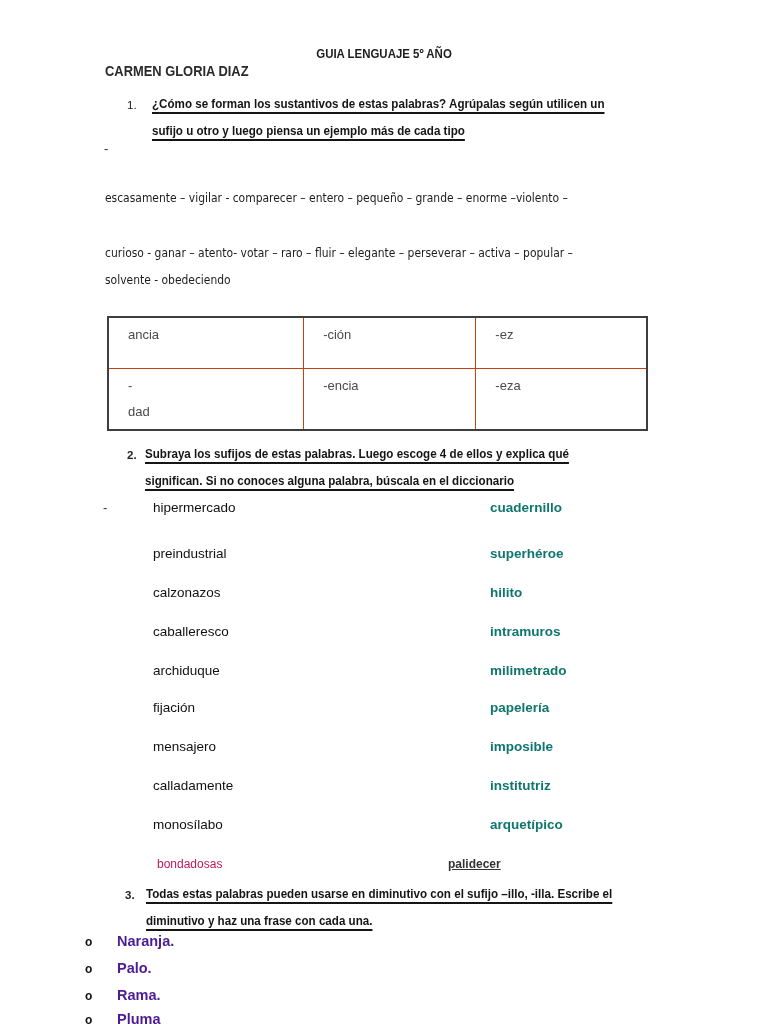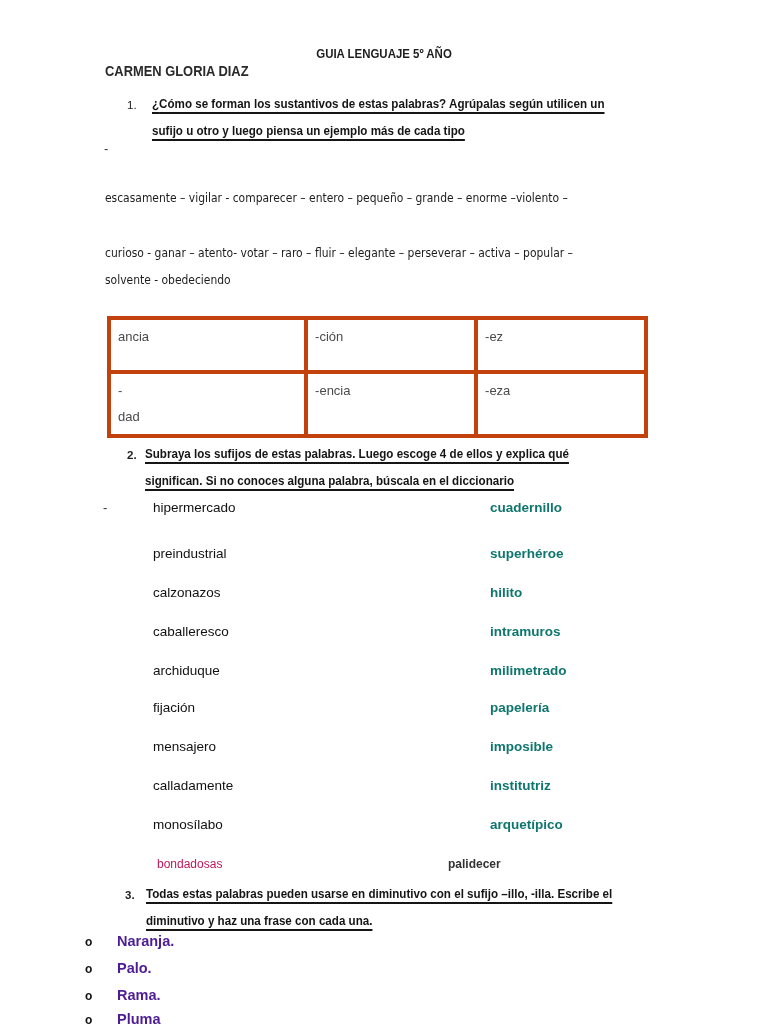--- a/index.html
+++ b/index.html
@@ -24,21 +24,21 @@
   .stray-dash{position:absolute;font-size:13px;color:#333;}
 
   .wordline{position:absolute;left:105px;font-family:"DejaVu Sans",sans-serif;
     font-size:12.5px;color:#1c1c1c;}
 
   table.suffix{
     position:absolute;left:107px;top:316px;border-collapse:collapse;table-layout:fixed;
     font-size:13px;color:#4a4a4a;
   }
   table.suffix{border:2px solid #3e3e3e;}
-  table.suffix td{border:4px solid #c2410c;vertical-align:top;padding:4px 7px;line-height:26px;}
+  table.suffix td{border:1px solid #c2410c;vertical-align:top;padding:4px 19px;line-height:26px;}
   td.c1{width:195px;}
   td.c2{width:165px;}
   td.c3{width:166px;}
   tr.r1 td{height:42px;}
   tr.r2 td{height:45px;}
   td.indent{padding-left:19px;}
 
   .pair-row{position:absolute;left:0;width:768px;height:20px;}
   .pair-row .pw-left{position:absolute;left:153px;font-size:13.5px;font-weight:normal;color:#111;}
   .pair-row .pw-right{position:absolute;left:490px;font-size:13.5px;font-weight:bold;color:#0f766e;}
@@ -46,21 +46,21 @@
   .pair-row:nth-of-type(2){top:546px;}
   .pair-row:nth-of-type(3){top:585px;}
   .pair-row:nth-of-type(4){top:624px;}
   .pair-row:nth-of-type(5){top:663px;}
   .pair-row:nth-of-type(6){top:700px;}
   .pair-row:nth-of-type(7){top:739px;}
   .pair-row:nth-of-type(8){top:778px;}
   .pair-row:nth-of-type(9){top:817px;}
   .pair-row:nth-of-type(10){top:857px;}
   .pair-row.small .pw-left{left:157px;font-size:12px;color:#be185d;}
-  .pair-row.small .pw-right{left:448px;font-size:12px;color:#333;}
+  .pair-row.small .pw-right{left:448px;font-size:12px;color:#333;text-decoration:underline;}
 
   .bullet-item{position:absolute;left:0;width:768px;height:24px;}
   .bullet-item .marker{position:absolute;left:85px;top:2px;font-size:12px;font-weight:bold;color:#111;}
   .bullet-item .label{position:absolute;left:117px;top:0;font-size:14.5px;font-weight:bold;color:#4c1d95;}
   .bullet-item:nth-of-type(1){top:933px;}
   .bullet-item:nth-of-type(2){top:960px;}
   .bullet-item:nth-of-type(3){top:987px;}
   .bullet-item:nth-of-type(4){top:1011px;}
 </style>
 </head>

